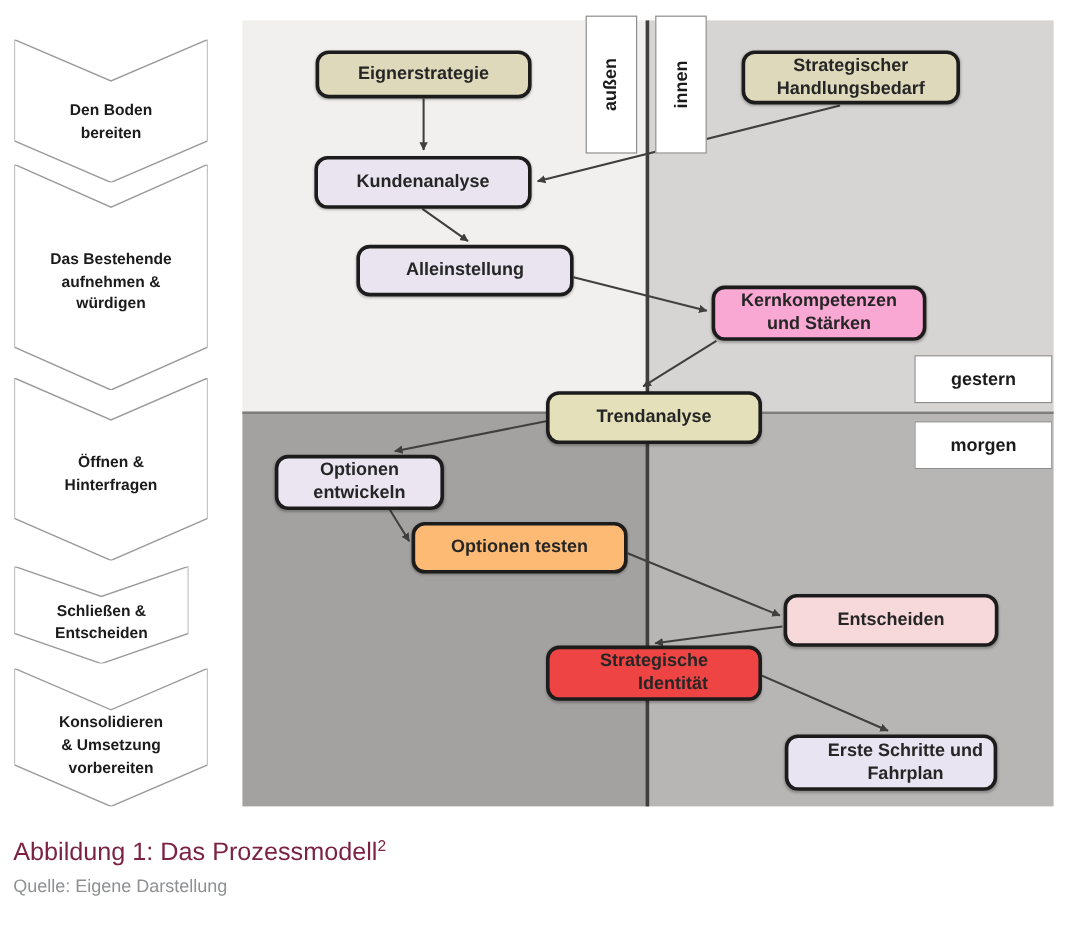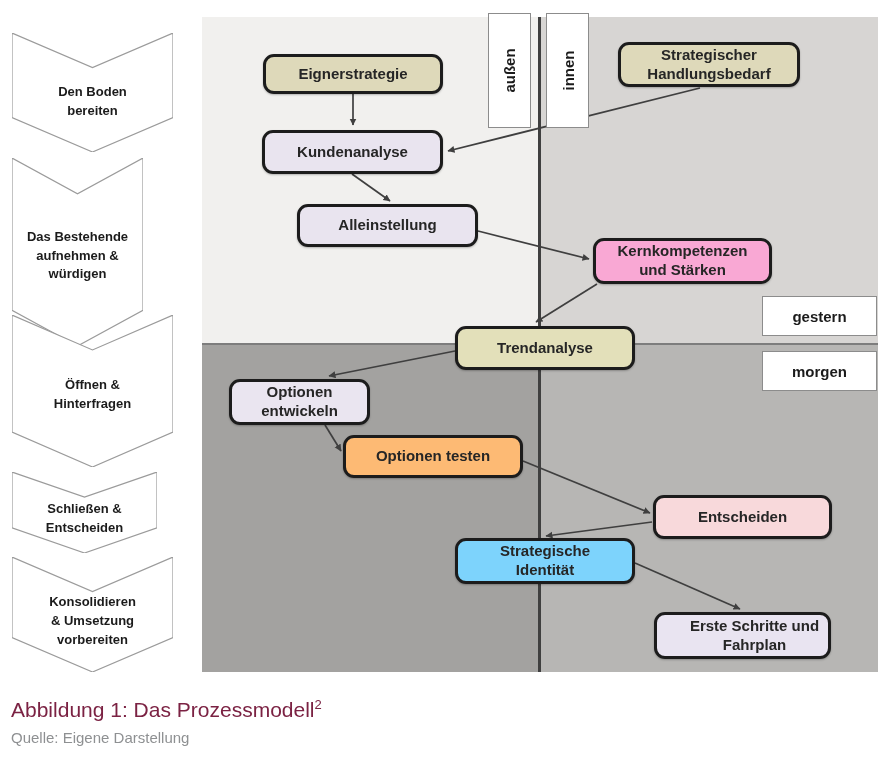--- a/index.html
+++ b/index.html
@@ -70,21 +70,21 @@
 <div id="screen">
 
   <div>
     <div class="chev" style="left:12px;top:33px;width:161px;height:119px;">
       <svg viewBox="0 0 100 100" preserveAspectRatio="none">
         <polygon points="0,0 50,29 100,0 100,71 50,100 0,71" vector-effect="non-scaling-stroke"></polygon>
       </svg>
       <div class="chev-label" style="padding-top:18px">Den Boden
 bereiten</div>
     </div>
-    <div class="chev" style="left:12px;top:158px;width:131px;height:188px;">
+    <div class="chev" style="left:12px;top:137px;width:161px;height:188px;">
       <svg viewBox="0 0 100 100" preserveAspectRatio="none">
         <polygon points="0,0 50,19 100,0 100,81 50,100 0,81" vector-effect="non-scaling-stroke"></polygon>
       </svg>
       <div class="chev-label" style="padding-top:8px">Das Bestehende
 aufnehmen &amp;
 würdigen</div>
     </div>
     <div class="chev" style="left:12px;top:315px;width:161px;height:152px;">
       <svg viewBox="0 0 100 100" preserveAspectRatio="none">
         <polygon points="0,0 50,23 100,0 100,77 50,100 0,77" vector-effect="non-scaling-stroke"></polygon>
@@ -144,33 +144,33 @@
     <div class="wlabel vert" style="left:344px;top:-4px;width:43px;height:115px;">
       <span>innen</span>
     </div>
     <div class="wlabel" style="left:560px;top:279px;width:115px;height:40px;">
       <span>gestern</span>
     </div>
     <div class="wlabel" style="left:560px;top:334px;width:115px;height:40px;">
       <span>morgen</span>
     </div>
 
-    <div class="node" style="left: 61px; top: 25px; width: 180px; height: 40px; background-color: rgb(222, 217, 186); margin-top: 12px;">Eignerstrategie</div>
+    <div class="node" style="left: 61px; top: 25px; width: 180px; height: 40px; background-color: rgb(222, 217, 186);">Eignerstrategie</div>
     <div class="node" style="left: 416px; top: 25px; width: 182px; height: 45px; background-color: rgb(222, 217, 186);">Strategischer
 Handlungsbedarf</div>
     <div class="node" style="left: 60px; top: 113px; width: 181px; height: 44px; background-color: rgb(233, 228, 239);">Kundenanalyse</div>
     <div class="node" style="left: 95px; top: 187px; width: 181px; height: 43px; background-color: rgb(233, 228, 239);">Alleinstellung</div>
     <div class="node" style="left: 391px; top: 221px; width: 179px; height: 46px; background-color: #f9a8d4;">Kernkompetenzen
 und Stärken</div>
     <div class="node" style="left: 253px; top: 309px; width: 180px; height: 44px; background-color: rgb(227, 224, 186);">Trendanalyse</div>
     <div class="node" style="left: 27px; top: 362px; width: 141px; height: 46px; background-color: rgb(234, 229, 240);">Optionen
 entwickeln</div>
     <div class="node" style="left: 141px; top: 418px; width: 180px; height: 43px; background-color: #fdba74;">Optionen testen</div>
     <div class="node" style="left: 451px; top: 478px; width: 179px; height: 44px; background-color: rgb(248, 217, 219);">Entscheiden</div>
-    <div class="node" style="left: 253px; top: 521px; width: 180px; height: 46px; background-color: #7dd3fc;">Strategische
+    <div class="node" style="left: 253px; top: 521px; width: 180px; height: 46px; background-color: #ef4444; text-align: right;">Strategische
 Identität</div>
     <div class="node" style="left: 452px; top: 595px; width: 177px; height: 47px; background-color: rgb(233, 228, 241); padding-left: 24px;">Erste Schritte und
 Fahrplan</div>
   </div>
 
   <div id="caption">
     <div id="caption-title" style="color: rgb(123, 34, 67);">
       <span>Abbildung 1: Das Prozessmodell</span><sup>2</sup>
     </div>
     <div id="caption-source">Quelle: Eigene Darstellung</div>

